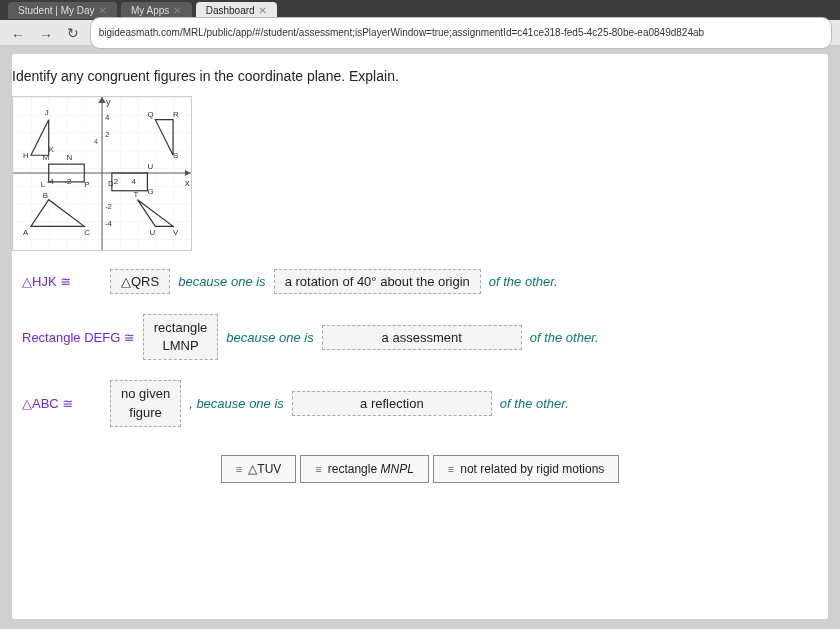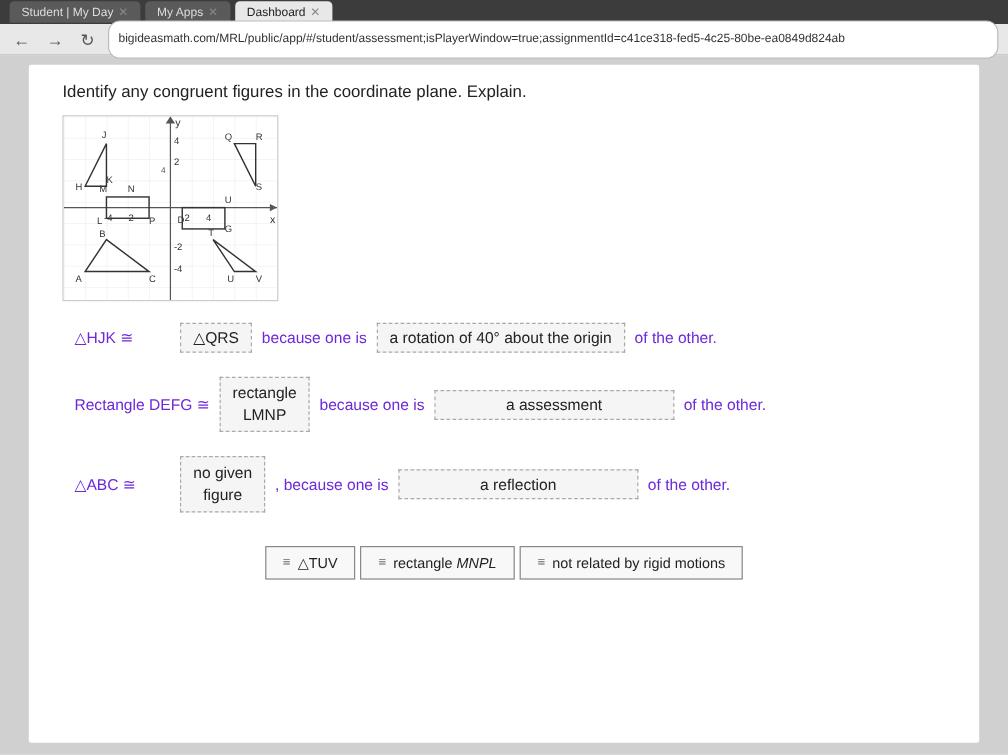--- a/index.html
+++ b/index.html
@@ -72,22 +72,22 @@
       padding: 0 8px;
       color: #333;
       display: flex;
       align-items: center;
       overflow: hidden;
     }
 
     
     .main-content {
       background: #fff;
-      margin: 8px 24px;
-      padding: 14px 28px;
+      margin: 8px 12px;
+      padding: 14px 0;
       min-height: 565px;
       border-radius: 2px;
     }
 
     .question-title {
       font-size: 14px;
       color: #222;
       margin-bottom: 12px;
       font-weight: normal;
     }
@@ -139,21 +139,22 @@
       min-width: 80px;
       text-align: center;
     }
 
     .answer-box.wide {
       min-width: 200px;
     }
 
     .connector-text {
       font-size: 13px;
-      color: #6d28d9;
+      color: #0f766e;
+      font-style: italic;
     }
 
     
     .drag-options {
       display: flex;
       gap: 4px;
       justify-content: center;
       margin-top: 28px;
       padding: 0 10px;
     }

